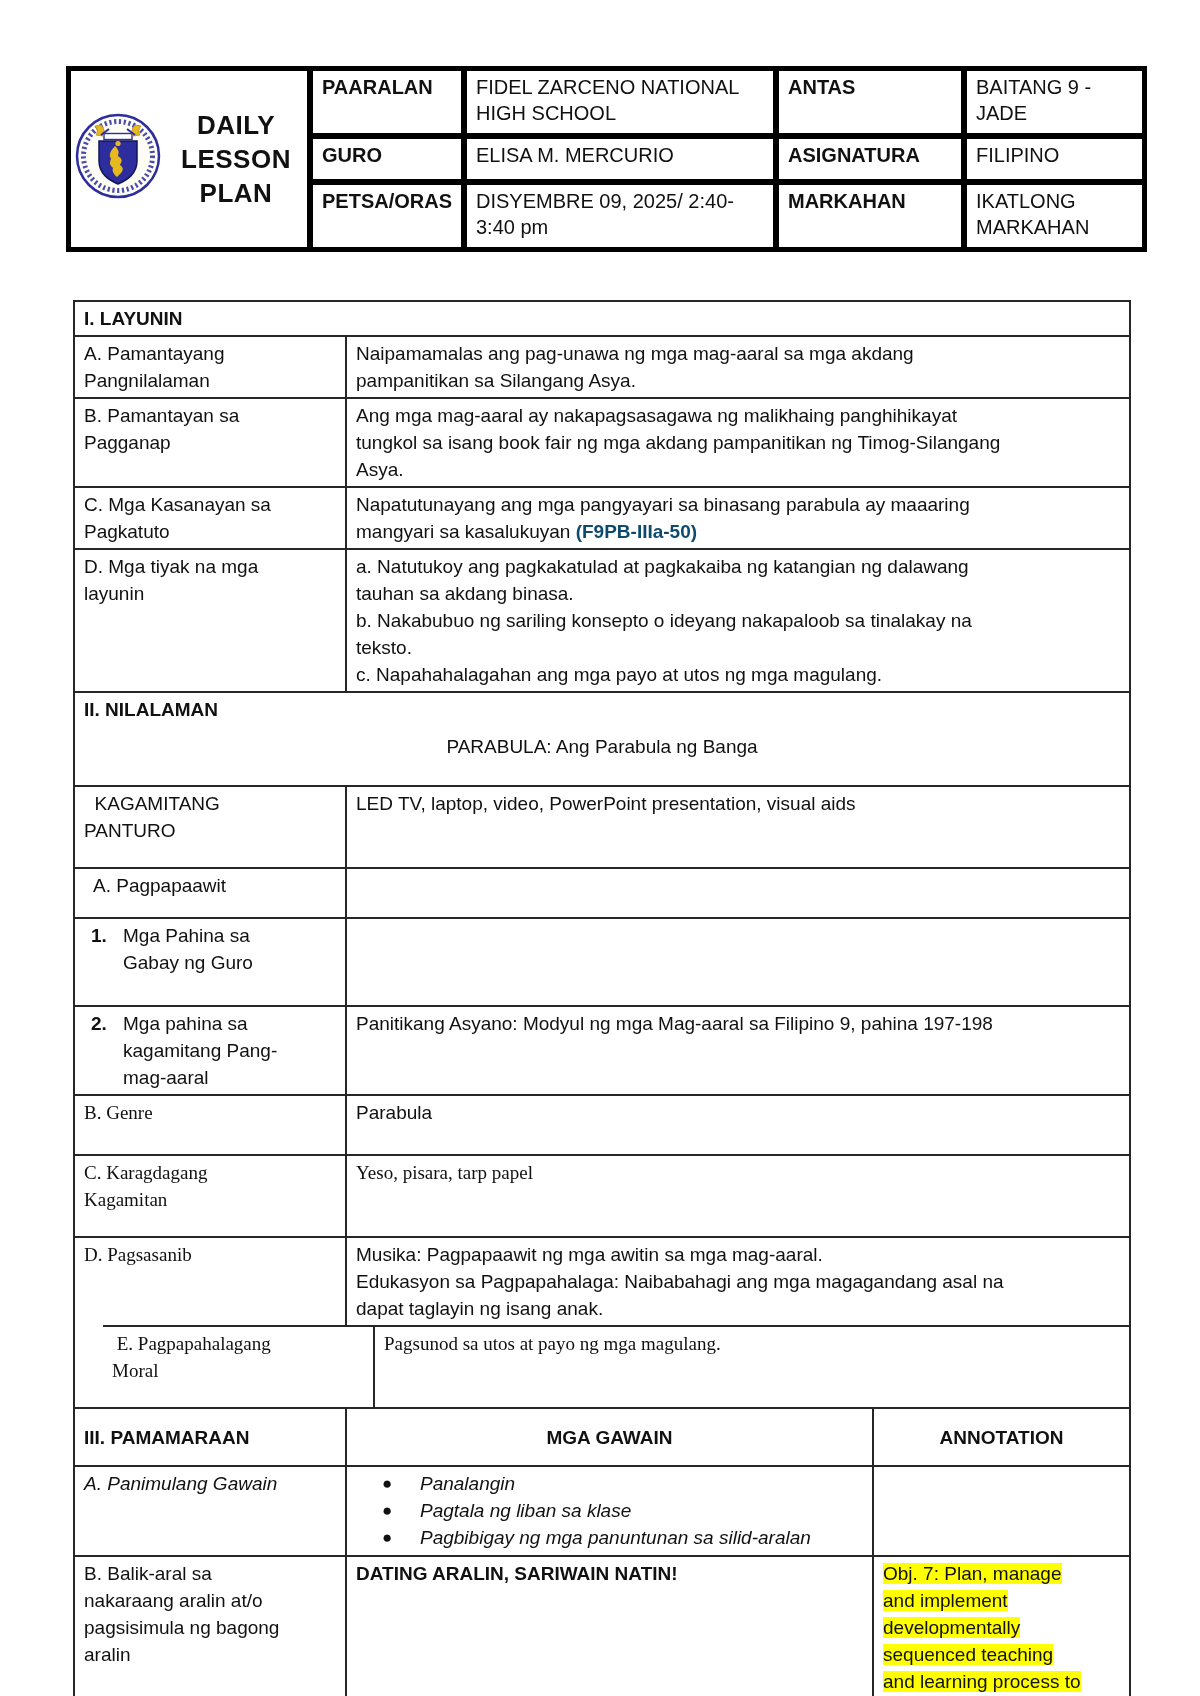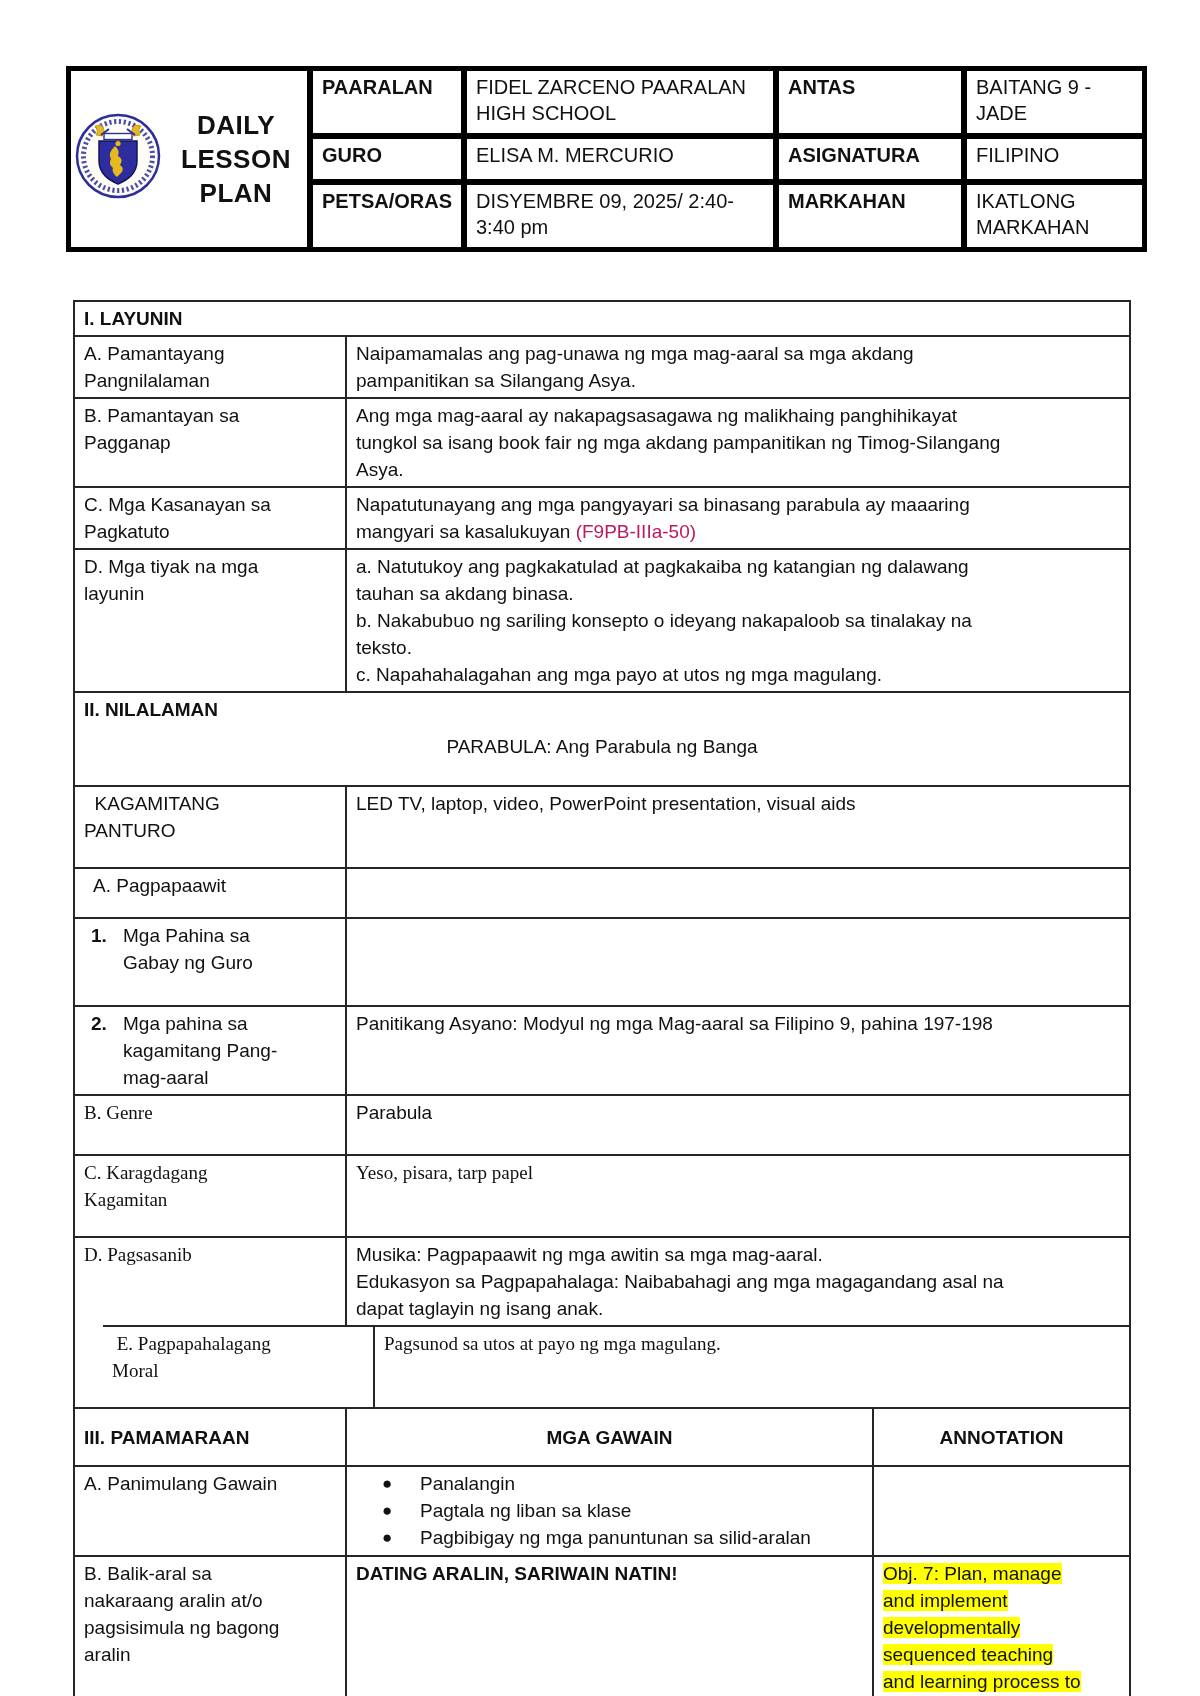--- a/index.html
+++ b/index.html
@@ -42,37 +42,37 @@
   .mrow{display:flex;border-top:2px solid #262626;align-items:stretch;}
   .mrow:first-child{border-top:none;}
   .cell{padding:3px 9px;box-sizing:border-box;}
   .c-label{width:272px;flex:0 0 272px;border-right:2px solid #262626;}
   .c-content{flex:1 1 auto;min-width:0;}
   .c-mid{width:527px;flex:0 0 527px;border-right:2px solid #262626;}
   .c-ann{flex:1 1 auto;min-width:0;}
   .full{flex:1 1 auto;}
   .bold{font-weight:bold;}
   .serif{font-family:"Liberation Serif", serif;}
-  .red{color:#be185d;font-weight:normal;}
+  .red{color:#0c4a6e;font-weight:bold;}
   .center{text-align:center;}
   .hl{background:#ffff00;}
   .num-row{display:flex;padding-left:16px;}
   .num{width:32px;flex:0 0 32px;font-weight:bold;}
   .bullet-line{display:flex;padding-left:26px;}
   .bullet-dot{width:38px;flex:0 0 38px;font-size:17px;}
   .indent1{padding-left:18px;}
   
   .rh-sang{min-height:48px;}
   .rh-kag{min-height:80px;}
   .rh-item1{min-height:86px;}
   .rh-genre{min-height:58px;}
   .rh-karag{min-height:80px;}
   .rh-moral{min-height:80px;margin-left:28px;}
   .rh-iii{min-height:56px;}
-  .rh-panim{min-height:88px;}
+  .rh-panim{min-height:88px;font-style:italic;}
   .rh-nil{min-height:92px;}
   .nil-center{margin-top:10px;}
   .gaw-head{display:flex;align-items:center;justify-content:center;}
 </style>
 </head>
 <body>
 
 <div class="page">
 
   <div class="header-table">
@@ -90,21 +90,21 @@
           <path d="M20,13 q4,5 1,9 l7,1 q3,-6 -2,-11 z" fill="#e6b91e" stroke="#b88d10" stroke-width="0.8"></path>
           <path d="M66,13 q-4,5 -1,9 l-7,1 q-3,-6 2,-11 z" fill="#e6b91e" stroke="#b88d10" stroke-width="0.8"></path>
           <line x1="26" y1="22" x2="34" y2="16" stroke="#2d2d9e" stroke-width="2"></line>
           <line x1="60" y1="22" x2="52" y2="16" stroke="#2d2d9e" stroke-width="2"></line>
         </svg>
       </span>
       <div class="plan-title">DAILY LESSON PLAN</div>
     </div>
 
     <div class="hcell label" style="grid-row:1">PAARALAN</div>
-    <div class="hcell prewrap" style="grid-row:1">FIDEL ZARCENO PAARALAN
+    <div class="hcell prewrap" style="grid-row:1">FIDEL ZARCENO NATIONAL
 HIGH SCHOOL</div>
     <div class="hcell label" style="grid-row:1">ANTAS</div>
     <div class="hcell prewrap" style="grid-row:1">BAITANG 9 -
 JADE</div>
 
     <div class="hcell label" style="grid-row:2">GURO</div>
     <div class="hcell prewrap" style="grid-row:2">ELISA M. MERCURIO</div>
     <div class="hcell label" style="grid-row:2">ASIGNATURA</div>
     <div class="hcell prewrap" style="grid-row:2">FILIPINO</div>
 

